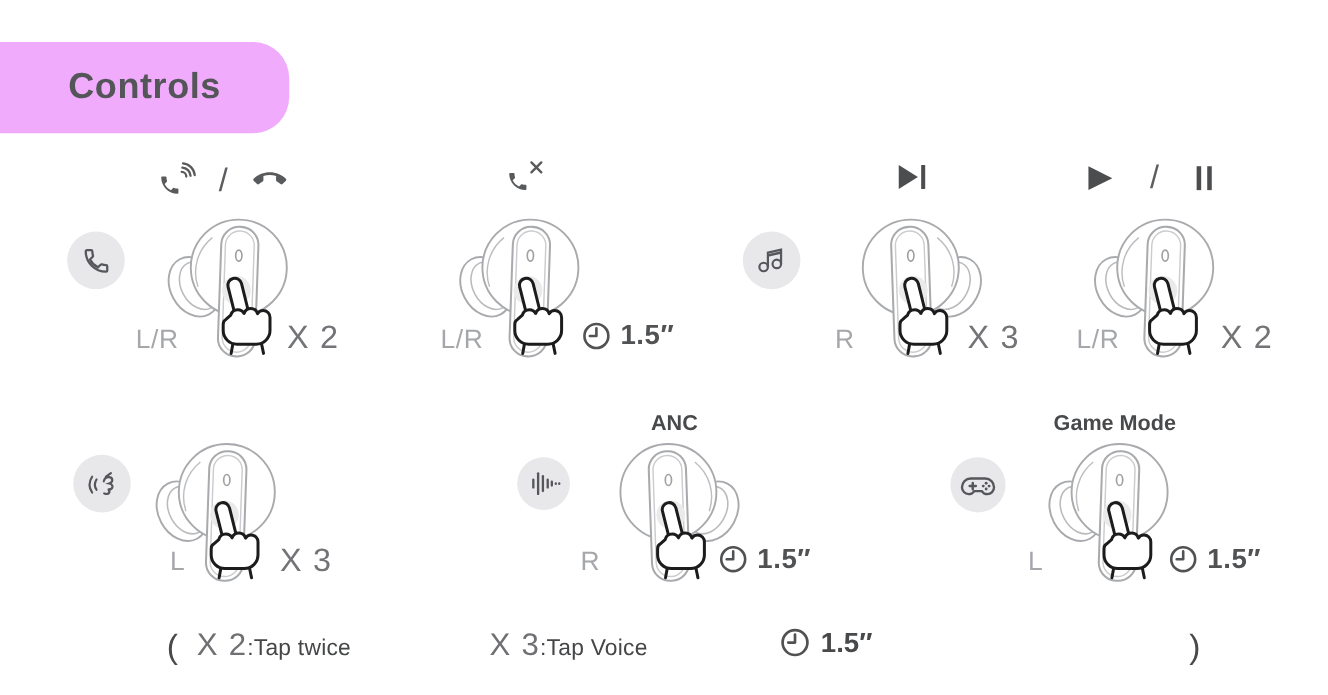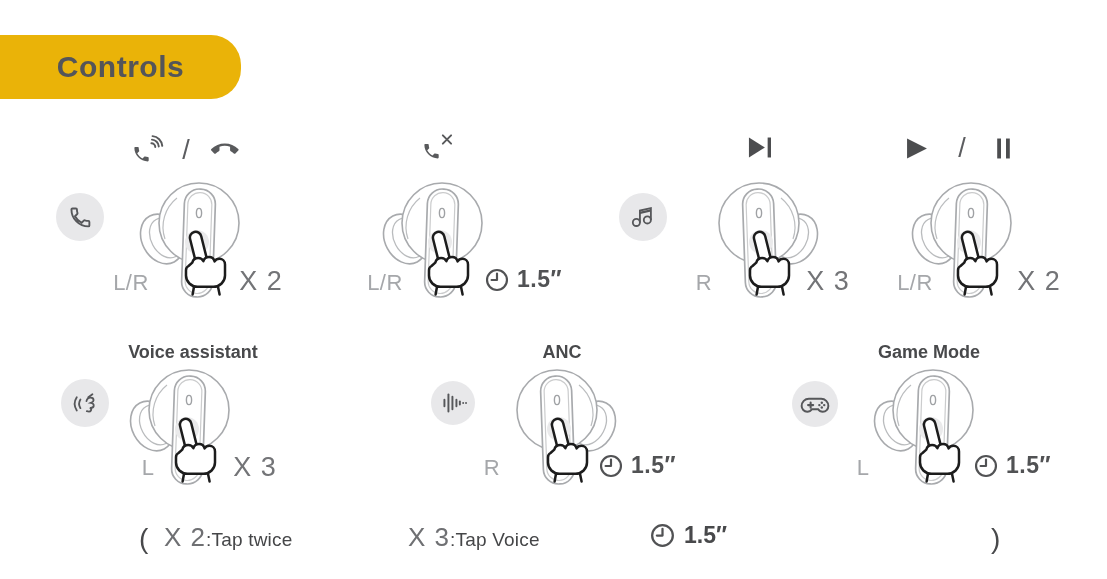--- a/index.html
+++ b/index.html
@@ -2,21 +2,21 @@
 <html><head>
 <meta charset="utf-8">
 <style>
   html,body{margin:0;padding:0;background:#fff;}
   .page{
     position:relative;width:1107px;height:579px;background:#ffffff;overflow:hidden;
     font-family:"Liberation Sans",sans-serif;color:#4a4b4d;
   }
   .abs{position:absolute;}
   .title-pill{
-    left:0;top:35px;width:241px;height:64px;background:#eab308;
+    left:0;top:35px;width:241px;height:76px;background:#f0abfc;
     border-radius:0 30px 30px 0;display:flex;align-items:center;justify-content:center;
   }
   .title-pill span{font-size:30px;font-weight:bold;color:#545559;letter-spacing:0.5px;}
   .cat-circle{background:#e8e8ea;border-radius:50%;display:flex;align-items:center;justify-content:center;}
   .action-row{display:flex;align-items:center;justify-content:space-between;}
   .slash{font-size:27px;font-weight:300;color:#5c5d60;line-height:1;}
   .earbud{position:absolute;}
   .side-label{
     width:70px;text-align:center;font-size:22px;color:#a5a7aa;letter-spacing:0.5px;line-height:26px;
   }
@@ -190,21 +190,20 @@
   </svg>
   <svg class="earbud" style="left:510px;top:362px" width="110" height="126" viewBox="0 0 110 126">
     <use href="#bud" transform="translate(110,0) scale(-1,1)"></use>
       <use href="#hand" transform="translate(-12,0)"></use>
   </svg>
   <svg class="earbud" style="left:870px;top:362px" width="110" height="126" viewBox="0 0 110 126">
     <use href="#bud"></use>
       <use href="#hand"></use>
   </svg>
 
-  <div class="abs group-label" style="left:83px;top:342px">Voice assistant</div>
   <div class="abs group-label" style="left:819px;top:342px">Game Mode</div>
   <div class="abs group-label" style="left:452px;top:342px">ANC</div>
 
   <div class="abs side-label" style="left:96px;top:270px">L/R</div>
   <div class="abs side-label" style="left:350px;top:270px">L/R</div>
   <div class="abs side-label" style="left:669px;top:270px">R</div>
   <div class="abs side-label" style="left:880px;top:270px">L/R</div>
   <div class="abs side-label" style="left:113px;top:455px">L</div>
   <div class="abs side-label" style="left:457px;top:455px">R</div>
   <div class="abs side-label" style="left:828px;top:455px">L</div>

